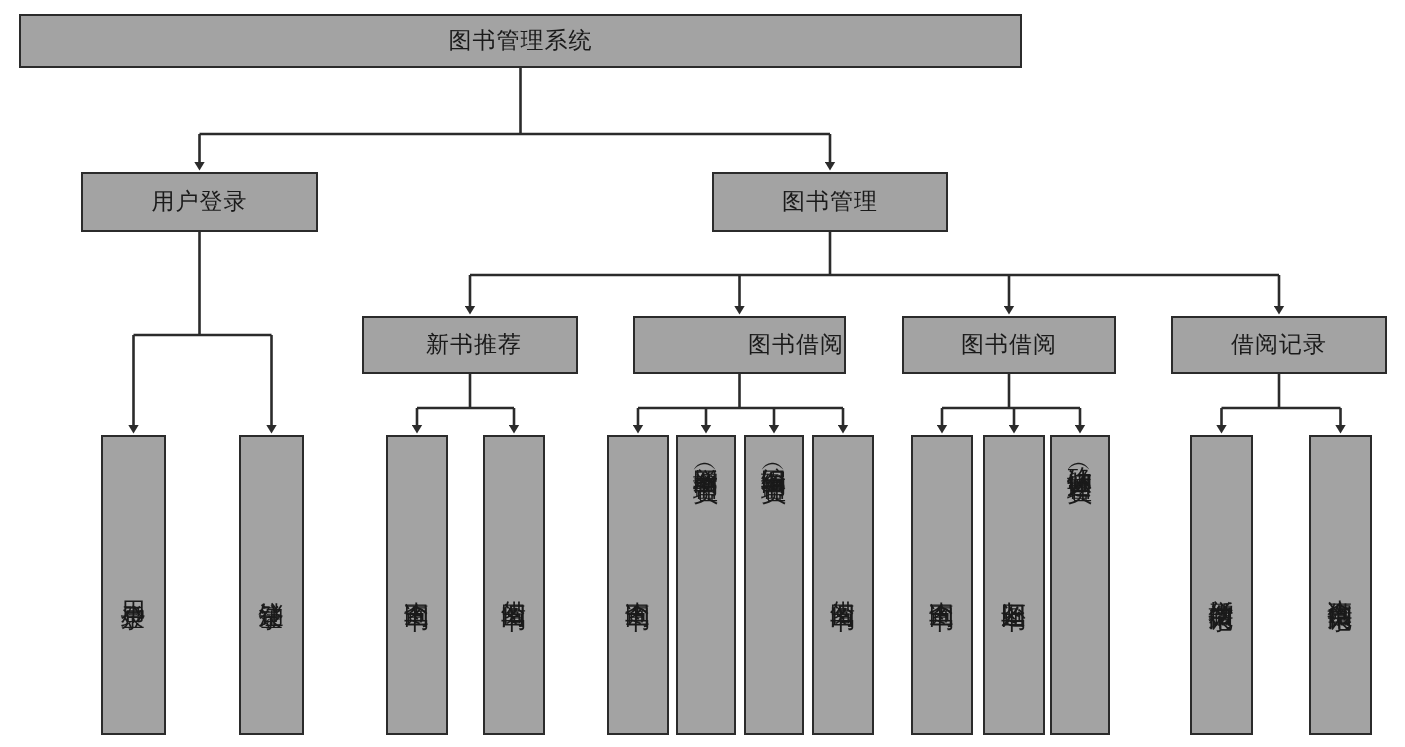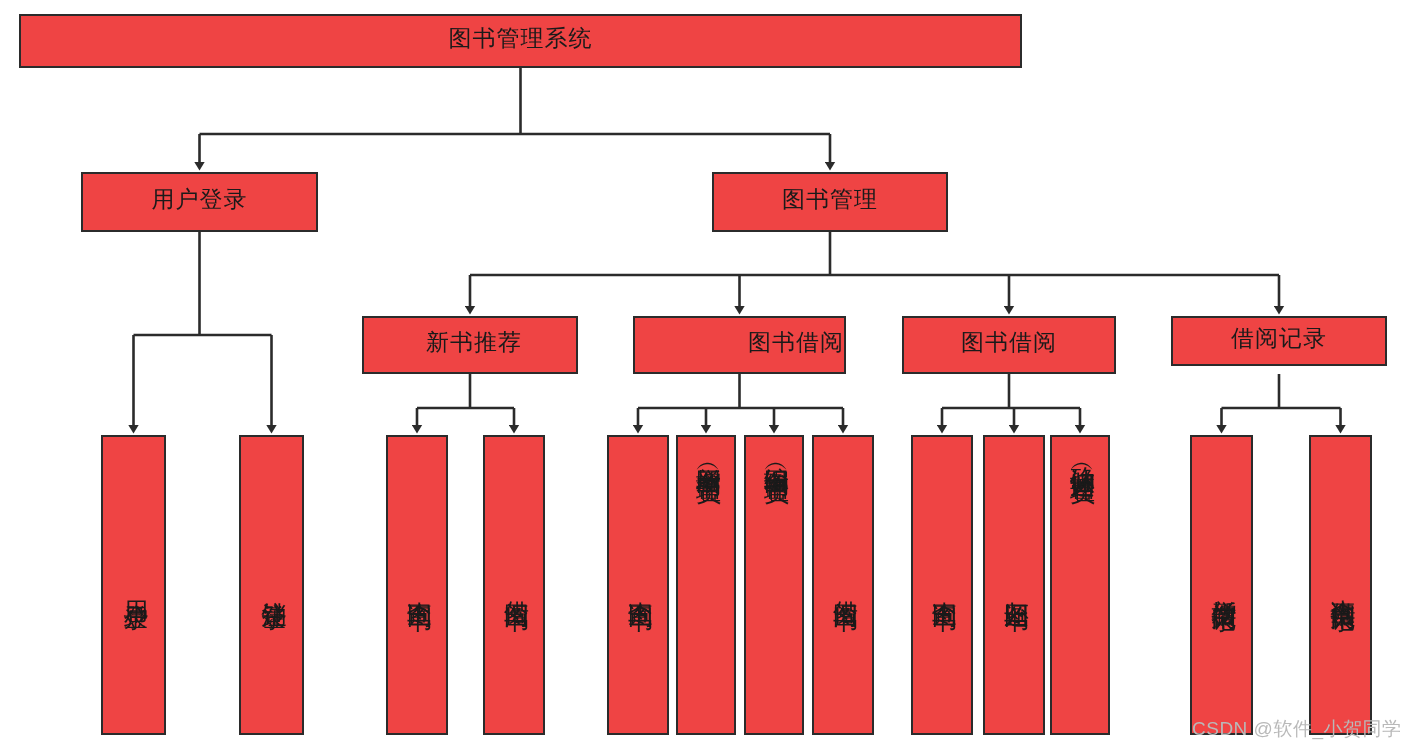--- a/index.html
+++ b/index.html
@@ -21,27 +21,26 @@
     position: absolute;
     left: 0;
     top: 0;
     width: 1405px;
     height: 747px;
     pointer-events: none;
   }
   .node {
     position: absolute;
     box-sizing: border-box;
-    background: #ef4444;
+    background: #a3a3a3;
     border: 2px solid #2b2b2b;
     display: flex;
     align-items: center;
     justify-content: center;
     color: #1a1a1a;
-    font-family: Liberation Mono, monospace;
   }
   .node.h {
     font-size: 23px;
     line-height: 1.1;
     letter-spacing: 1px;
   }
   .node.v {
     align-items: flex-start;
     justify-content: center;
     padding-top: 10px;
@@ -127,21 +126,21 @@
       </div>
       <div class="node h mid" style="left: 362px; top: 316px; width: 216px; height: 58px; padding-left: 8px;">
         <span>新书推荐</span>
       </div>
       <div class="node h mid" style="left: 633px; top: 316px; width: 213px; height: 58px; justify-content: flex-end;">
         <span>图书借阅</span>
       </div>
       <div class="node h mid" style="left: 902px; top: 316px; width: 214px; height: 58px;">
         <span>图书借阅</span>
       </div>
-      <div class="node h mid" style="left: 1171px; top: 316px; width: 216px; height: 50px;">
+      <div class="node h mid" style="left: 1171px; top: 316px; width: 216px; height: 58px;">
         <span>借阅记录</span>
       </div>
       <div class="node v mid" style="left: 101px; top: 435px; width: 65px; height: 300px;">
         <span class="vtext">用户登录</span>
       </div>
       <div class="node v mid" style="left: 239px; top: 435px; width: 65px; height: 300px;">
         <span class="vtext">注销登录</span>
       </div>
       <div class="node v mid" style="left: 386px; top: 435px; width: 62px; height: 300px;">
         <span class="vtext">查询图书</span>
@@ -171,15 +170,14 @@
         <span class="vtext">确认归还（管理员）</span>
       </div>
       <div class="node v mid" style="left: 1190px; top: 435px; width: 63px; height: 300px;">
         <span class="vtext">新增借阅记录</span>
       </div>
       <div class="node v mid" style="left: 1309px; top: 435px; width: 63px; height: 300px;">
         <span class="vtext">查询借阅记录</span>
       </div>
     </div>
 
-  <div class="watermark" style="left: 1192px; top: 716px;">CSDN @软件_小贺同学</div>
 
 </div>
 
 </body></html>

